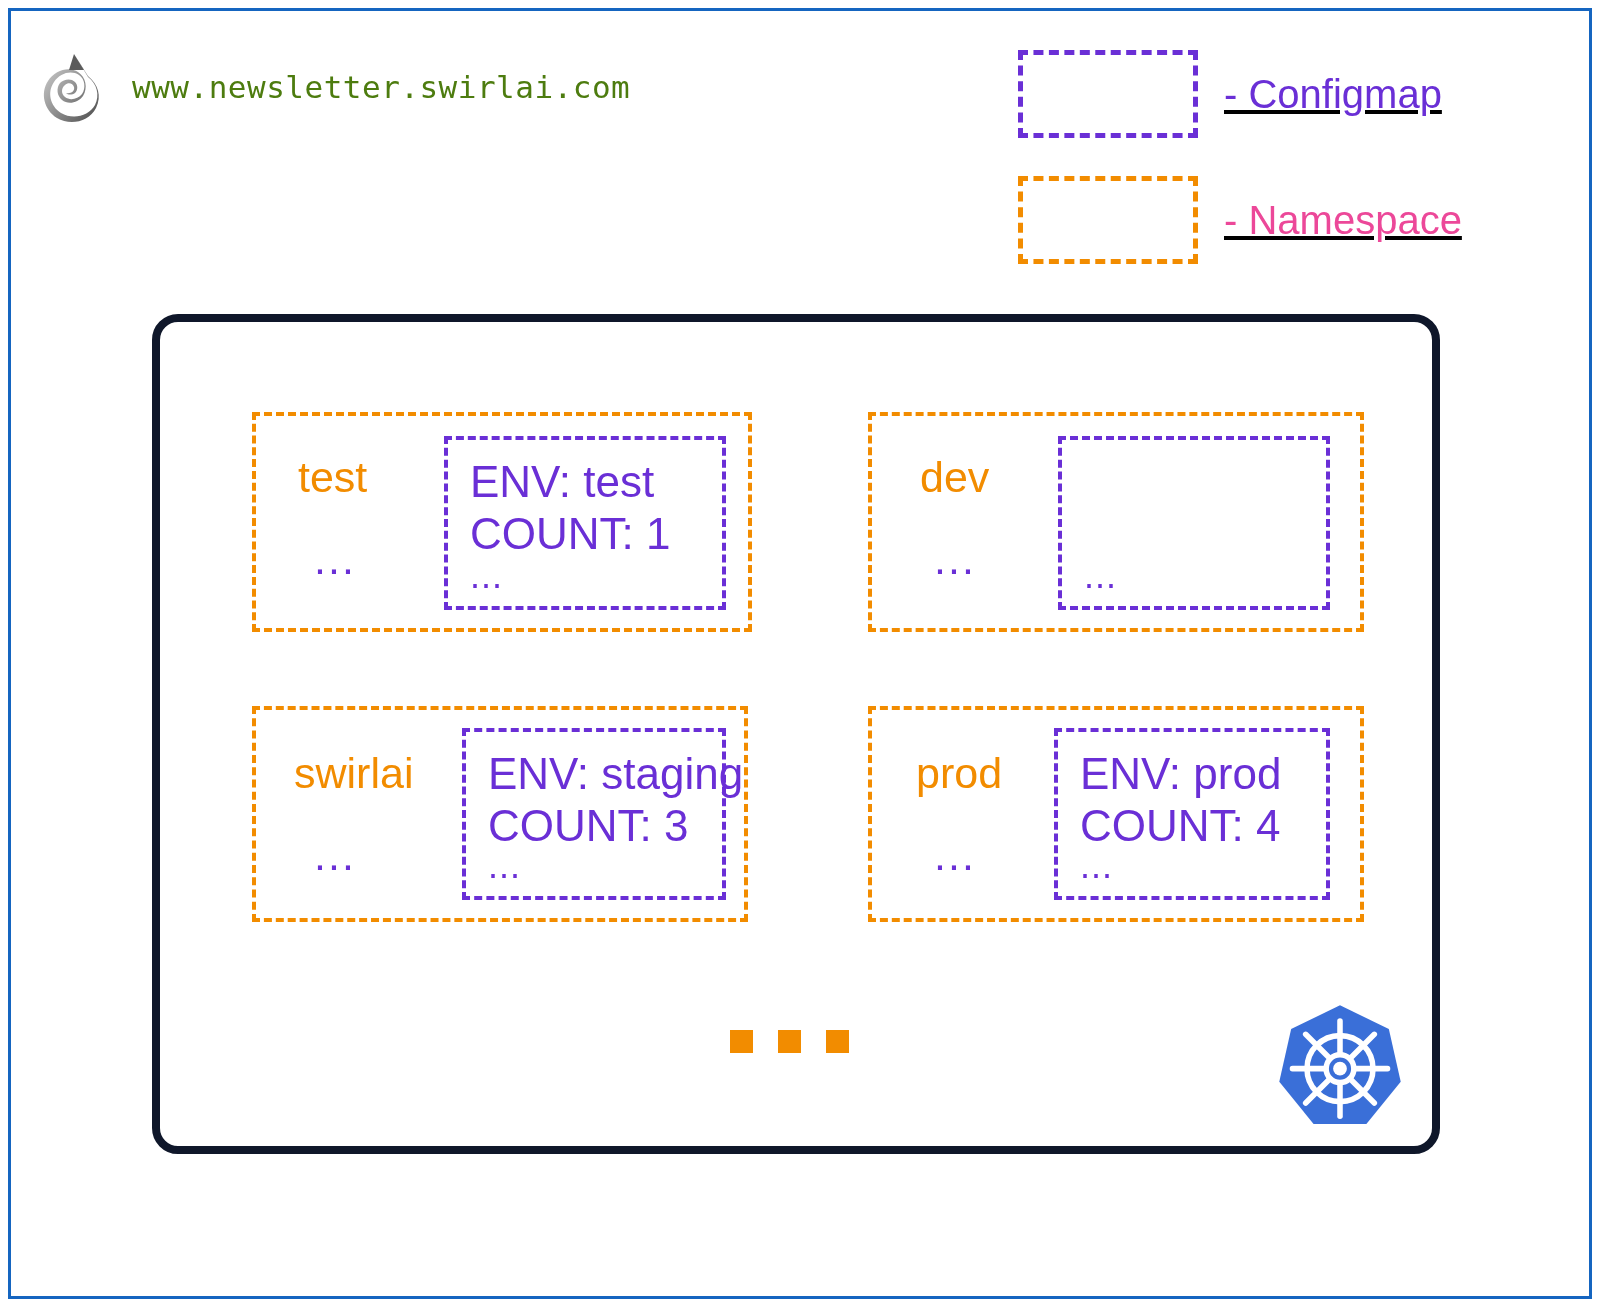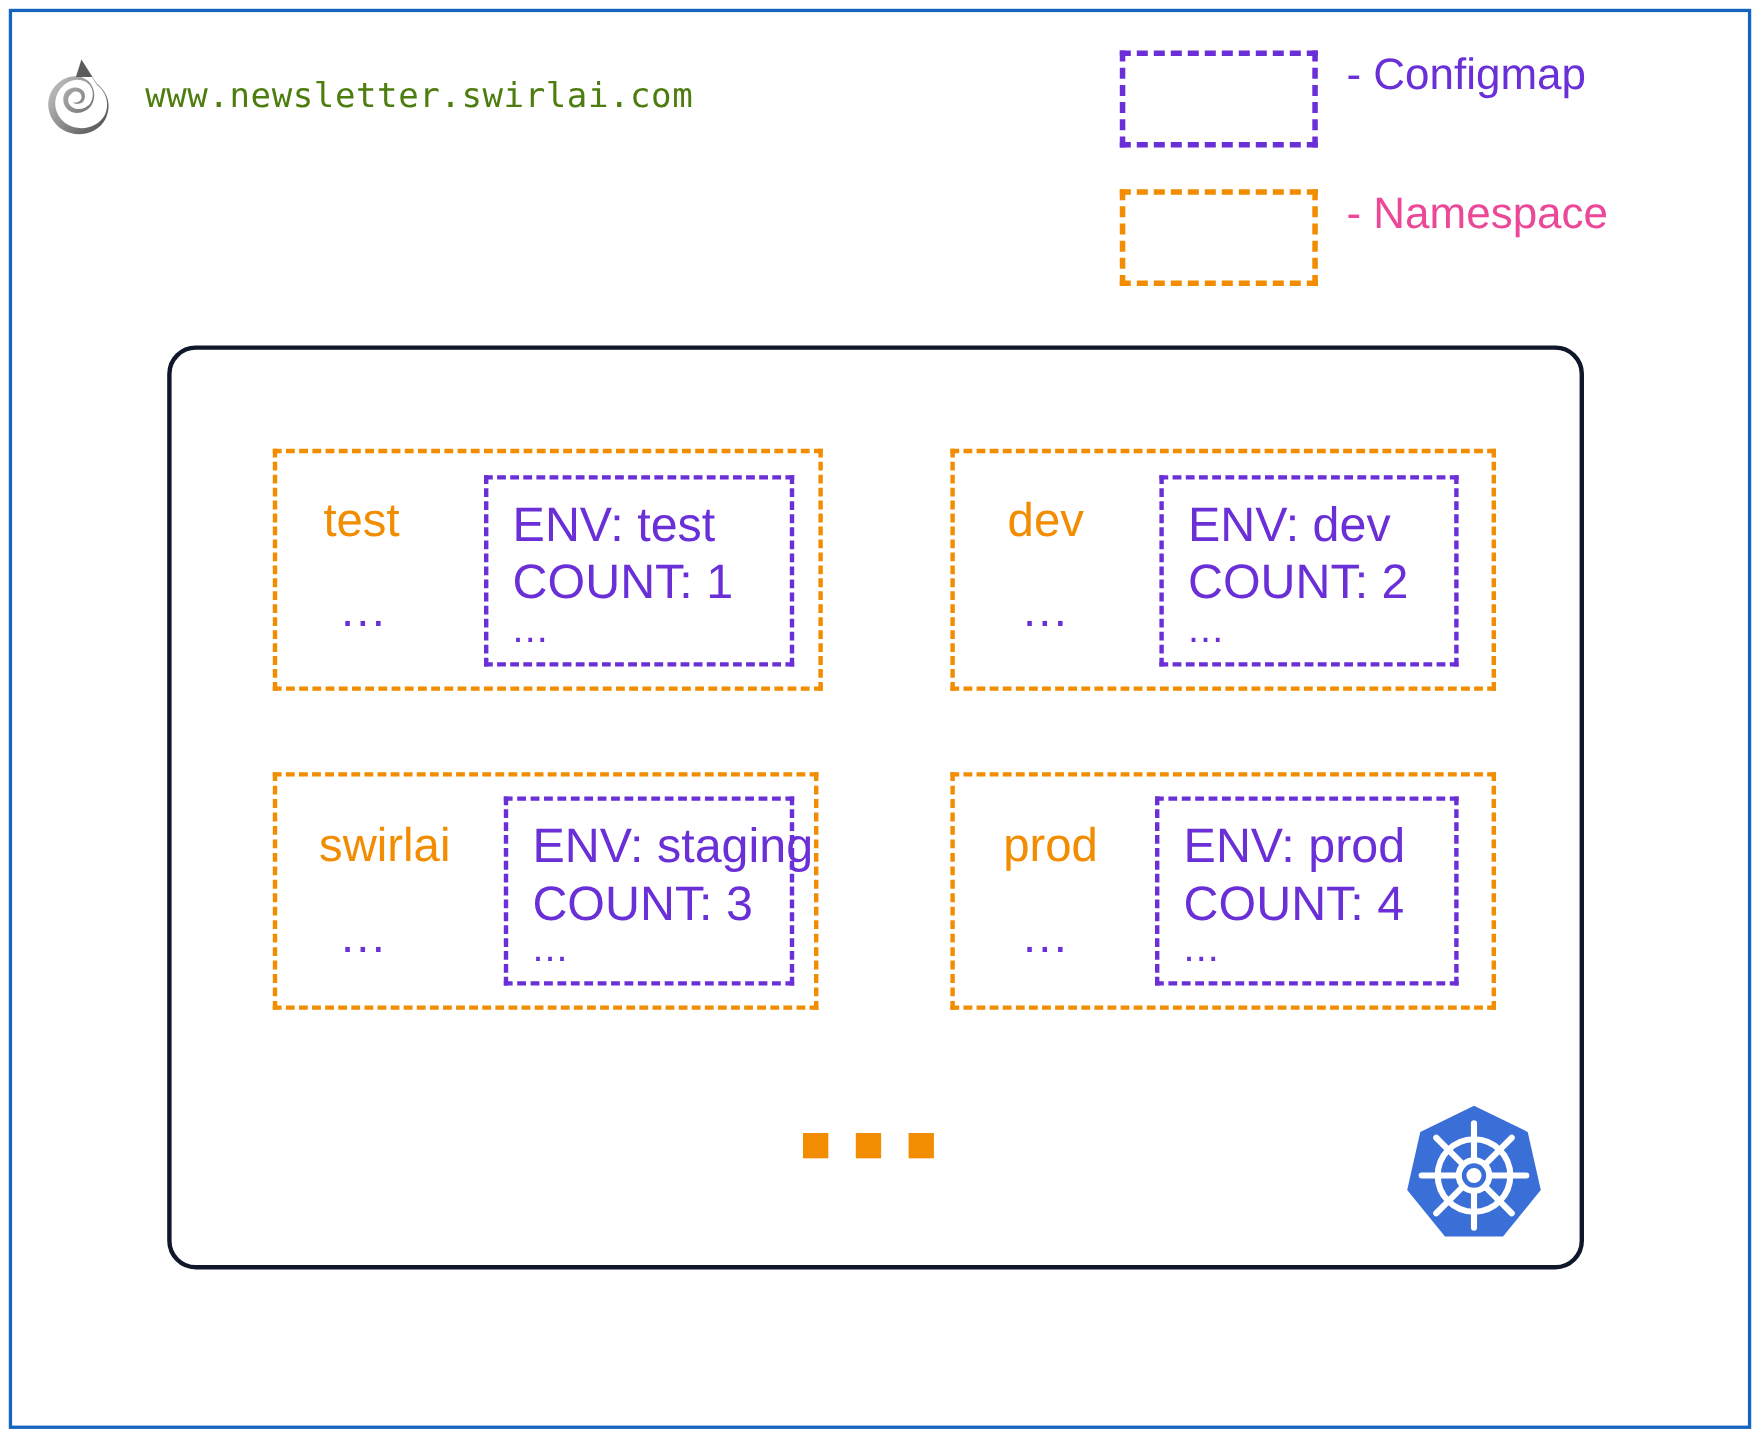--- a/index.html
+++ b/index.html
@@ -53,22 +53,24 @@
   }
 
   
   .legend {
     position: absolute;
     left: 1018px;
     top: 46px;
   }
   .legend-row {
     display: flex;
+    align-items: center;
     height: 96px;
     margin-bottom: 30px;
+    text-decoration: underline;
   }
   .legend-swatch {
     width: 180px;
     height: 88px;
     box-sizing: border-box;
     background: transparent;
   }
   .legend-swatch.configmap {
     border: 5px dashed #6A2FD6;
   }
@@ -83,21 +85,21 @@
   .legend-label.configmap { color: #6A2FD6; }
   .legend-label.namespace { color: #ec4899; }
 
   
   .cluster {
     position: absolute;
     left: 152px;
     top: 314px;
     width: 1288px;
     height: 840px;
-    border: 4px solid #0f172a;
+    border: 8px solid #0f172a;
     border-radius: 26px;
     box-sizing: border-box;
     background: #ffffff;
   }
 
   
   .ns {
     position: absolute;
     box-sizing: border-box;
     border: 4px dashed #F28C00;
@@ -211,24 +213,20 @@
           <span class="cm-line">COUNT: 1</span>
         </div>
         <div class="cm-ellipsis" style="top:118px;">...</div>
       </div>
     </div>
 
     <div class="ns" style="left:708px; top:90px; width:496px; height:220px;">
       <div class="ns-name" style="left:48px; top:40px;">dev</div>
       <div class="ns-ellipsis" style="left:62px; top:122px;">...</div>
       <div class="cm" style="left:186px; top:20px; width:272px; height:174px;">
-        <div class="cm-body">
-          <span class="cm-line">ENV: dev</span>
-          <span class="cm-line">COUNT: 2</span>
-        </div>
         <div class="cm-ellipsis" style="top:118px;">...</div>
       </div>
     </div>
 
     <div class="ns" style="left:92px; top:384px; width:496px; height:216px;">
       <div class="ns-name" style="left:38px; top:42px;">swirlai</div>
       <div class="ns-ellipsis" style="left:58px; top:124px;">...</div>
       <div class="cm" style="left:206px; top:18px; width:264px; height:172px;">
         <div class="cm-body">
           <span class="cm-line">ENV: staging</span>

